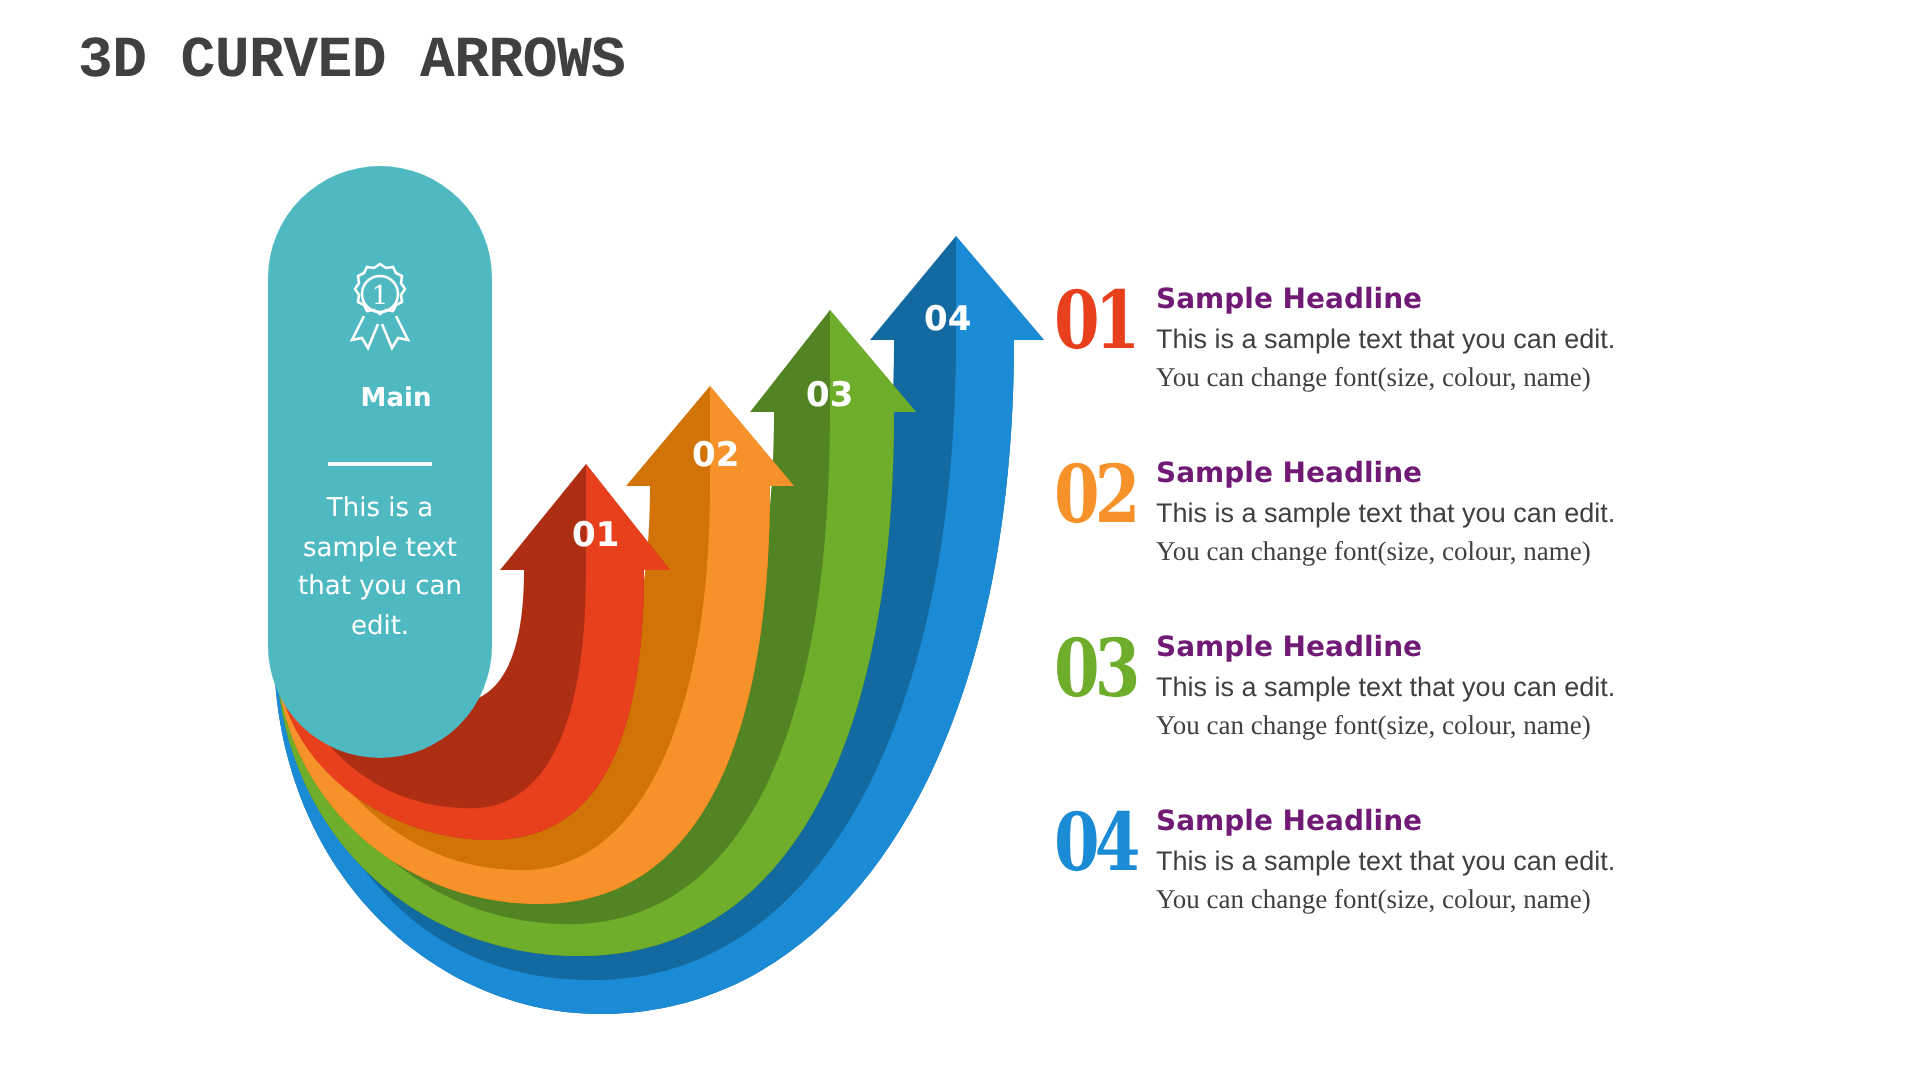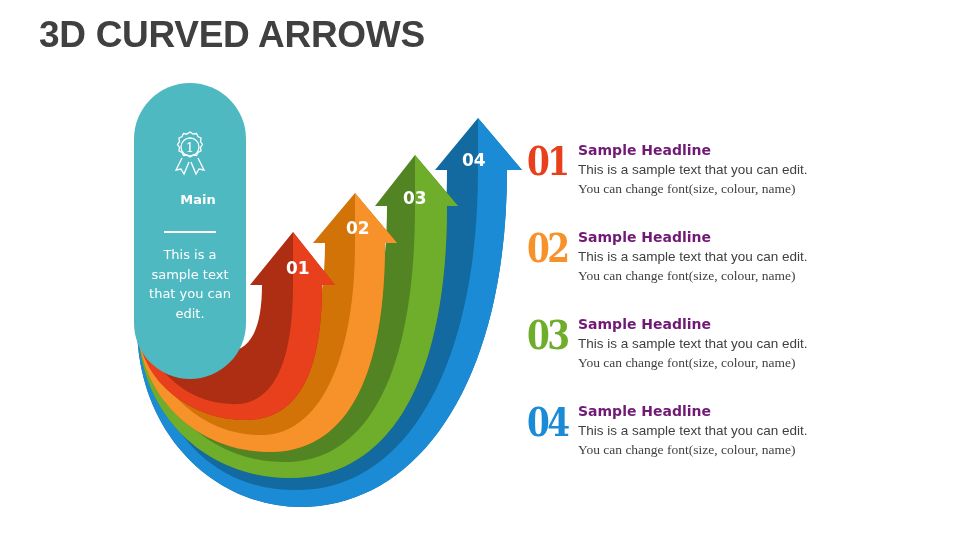--- a/index.html
+++ b/index.html
@@ -1,19 +1,19 @@
 <!DOCTYPE html>
 <html><head>
 <meta charset="utf-8">
 <style>
   html, body { margin: 0; padding: 0; }
   body { width: 960px; height: 540px; background: #ffffff; position: relative; overflow: hidden;
          font-family: "DejaVu Sans", "Liberation Sans", sans-serif; }
-  .title { position: absolute; left: 39px; top: 14px; font-size: 37px; font-weight: bold;
-           color: #404040; letter-spacing: -0.3px; font-family: Liberation Sans, sans-serif; }
+  .title { position: absolute; left: 39px; top: 14px; font-size: 29px; font-weight: bold;
+           color: #404040; letter-spacing: -0.3px; font-family: Liberation Mono, monospace; }
   svg.diagram { position: absolute; left: 0; top: 0; }
   .pill { position: absolute; left: 134px; top: 83px; width: 112px; height: 296px;
           background: #4fb9c1; border-radius: 56px; color: #fff; text-align: center; }
   .pill .badge { position: absolute; left: 38px; top: 47px; width: 36px; height: 46px; }
   .pill .main-headline { position: absolute; left: 16px; right: 0; top: 107px; font-size: 13px;
           font-weight: bold; line-height: 19px; }
   .pill .rule { position: absolute; left: 30px; width: 52px; top: 148px; height: 2px; background: #fff; }
   .pill .body { position: absolute; left: 6px; right: 6px; top: 162px; font-size: 13px; line-height: 19.5px; }
   .arrow-num { position: absolute; color: #fff; font-weight: bold; font-size: 17px; }
   .item { position: absolute; left: 527px; width: 420px; height: 70px; }

